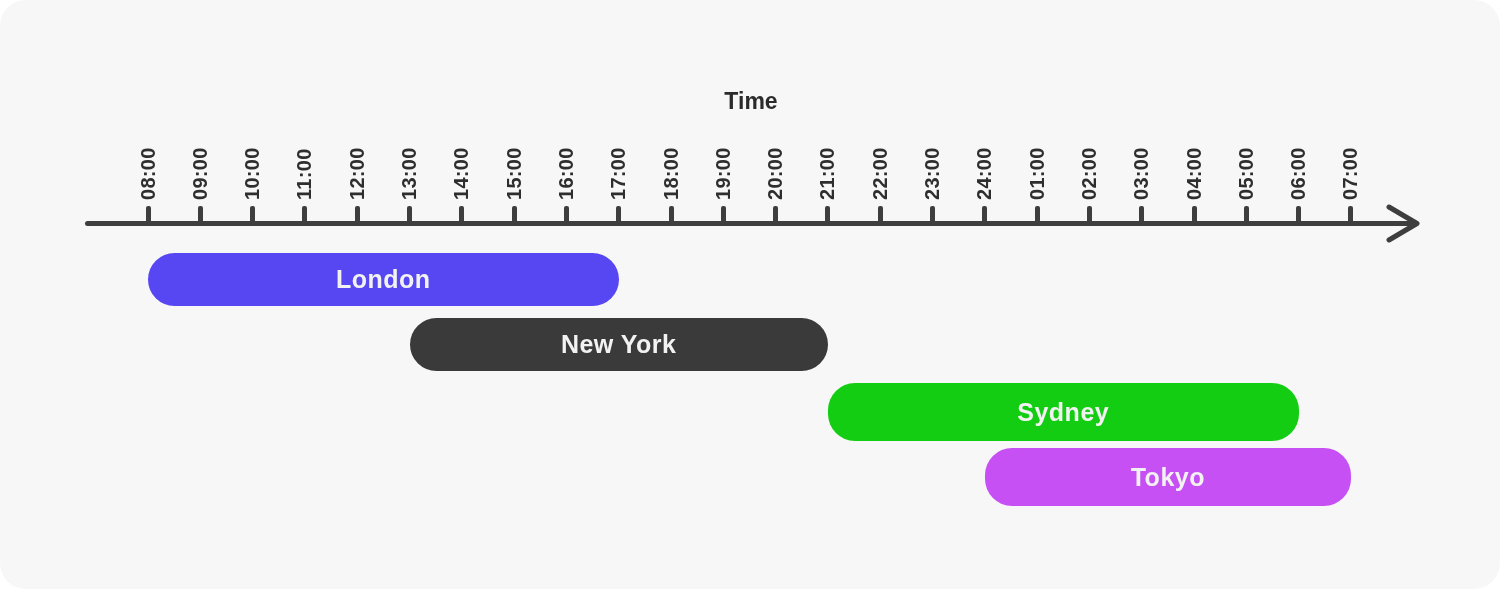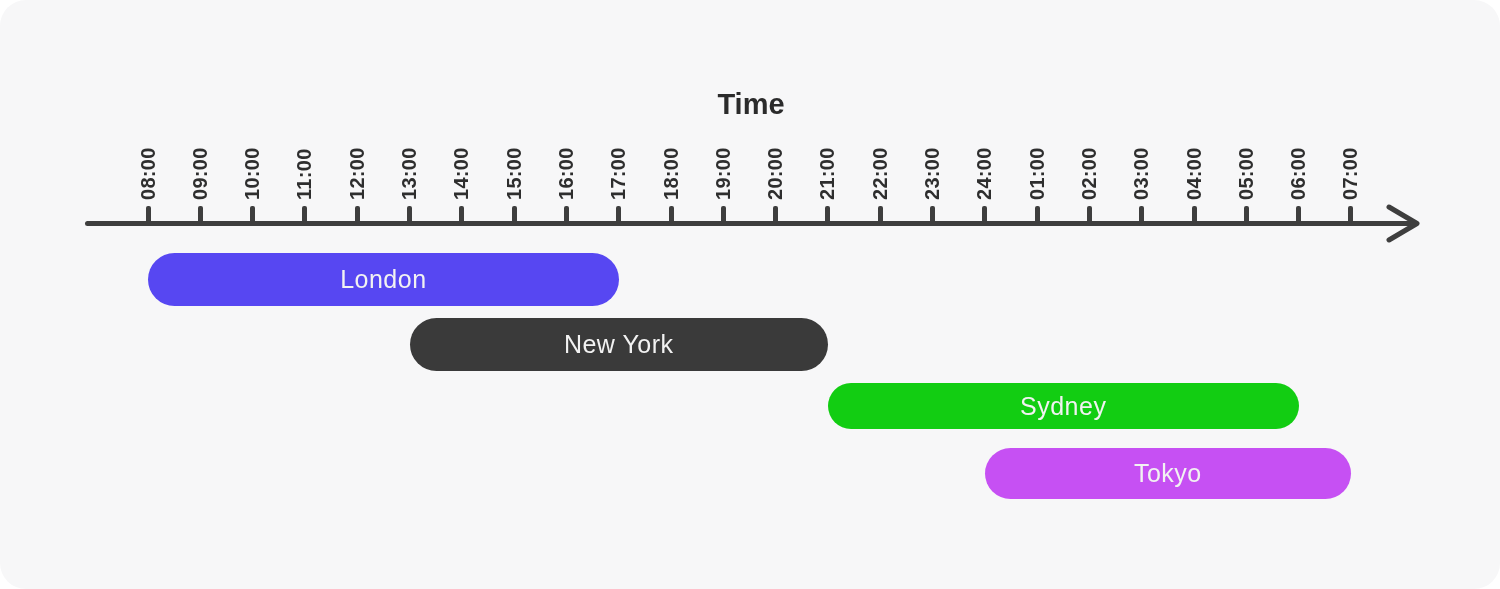--- a/index.html
+++ b/index.html
@@ -14,21 +14,21 @@
     left: 0; top: 0;
     width: 1500px; height: 589px;
     background: #f7f7f8;
     border-radius: 26px;
     overflow: hidden;
   }
   .chart-title {
     position: absolute;
     left: 751px; top: 88px;
     transform: translateX(-50%);
-    font-size: 29px;
+    font-size: 23px;
     font-weight: 700;
     color: #2b2b2b;
     white-space: nowrap;
   }
   .axis-line {
     position: absolute;
     left: 85px; top: 221px;
     width: 1327px; height: 5px;
     background: #3e3e3e;
     border-radius: 2.5px;
@@ -60,21 +60,21 @@
   .tz-bar {
     position: absolute;
     height: 53px;
     border-radius: 27px;
     display: flex;
     align-items: center;
     justify-content: center;
   }
   .tz-bar-label {
     font-size: 25px;
-    font-weight: 400;
+    font-weight: 700;
     letter-spacing: 0.5px;
     white-space: nowrap;
   }
 </style>
 </head>
 <body>
 
 <div class="canvas">
 
   <div class="chart-title">Time</div>
@@ -135,21 +135,21 @@
       <div class="tick" style="left: 1348.4px;"></div>
       <div class="tick-label" style="left: 1340.4px;">07:00</div>
     </div>
   <div id="bars-layer">
       <div class="tz-bar" style="left: 148px; width: 470.7px; top: 253px; height: 53px; background: rgb(87, 71, 242);">
         <span class="tz-bar-label" style="color: rgb(242, 242, 242);">London</span>
       </div>
       <div class="tz-bar" style="left: 409.5px; width: 418.4px; top: 318px; height: 53px; background: rgb(58, 58, 58); justify-content: center;">
         <span class="tz-bar-label" style="color: rgb(242, 242, 242);">New York</span>
       </div>
-      <div class="tz-bar" style="left: 827.9px; width: 470.7px; top: 383px; height: 46px; background: rgb(18, 205, 18);">
+      <div class="tz-bar" style="left: 827.9px; width: 470.7px; top: 383px; height: 58px; background: rgb(18, 205, 18);">
         <span class="tz-bar-label" style="color: rgb(242, 242, 242);">Sydney</span>
       </div>
-      <div class="tz-bar" style="left: 984.8px; width: 366.1px; top: 448px; height: 51px; background: rgb(198, 80, 243);">
+      <div class="tz-bar" style="left: 984.8px; width: 366.1px; top: 448px; height: 58px; background: rgb(198, 80, 243);">
         <span class="tz-bar-label" style="color: rgb(242, 242, 242);">Tokyo</span>
       </div>
     </div>
 
 </div>
 
 </body></html>

